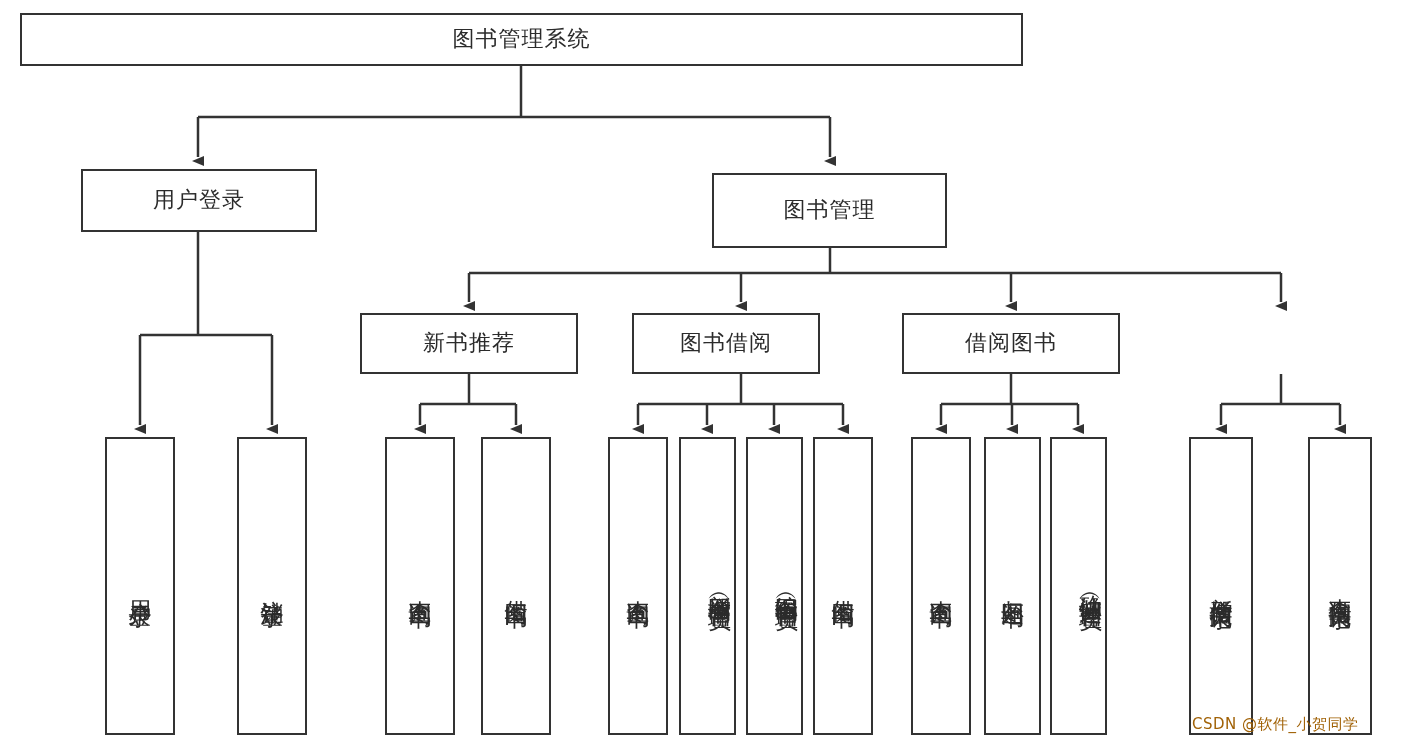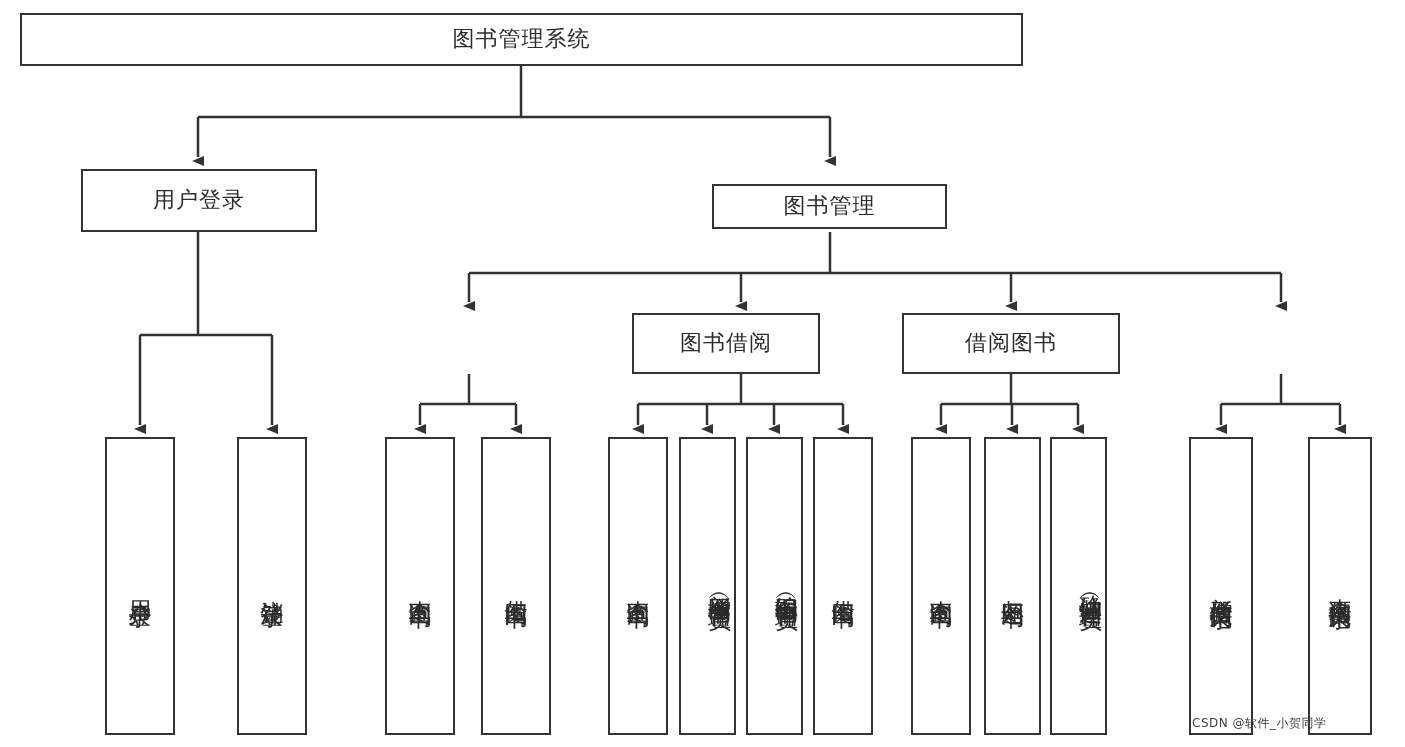--- a/index.html
+++ b/index.html
@@ -53,22 +53,22 @@
     justify-content: center;
   }
   .node.v.top {
     align-items: flex-start;
   }
   .node.v.mid {
     align-items: center;
   }
   .watermark {
     position: absolute;
-    color: #404040;
-    font-size: 12px;
+    color: #a16207;
+    font-size: 15px;
     letter-spacing: 0.5px;
     z-index: 3;
     white-space: nowrap;
   }
 </style>
 </head>
 <body>
 
 <div id="canvas">
 
@@ -118,22 +118,23 @@
       <path d="M1281,374 L1281,404"></path>
       <path d="M1221,404 L1340,404"></path>
       <path d="M1221,404 L1221,425" marker-end="url(#arrow)"></path>
       <path d="M1340,404 L1340,425" marker-end="url(#arrow)"></path>
     </g>
   </svg>
 
   <div class="node h" style="left: 20px; top: 13px; width: 1003px; height: 53px;">图书管理系统</div>
 
   <div class="node h" style="left: 81px; top: 169px; width: 236px; height: 63px;">用户登录</div>
-  <div class="node h" style="left: 712px; top: 184px; width: 235px; height: 45px;">图书管理</div>
+  <div class="node h" style="left: 712px; top: 173px; width: 235px; height: 75px;">图书管理</div>
 
+  <div class="node h" style="left: 360px; top: 313px; width: 218px; height: 61px;">新书推荐</div>
   <div class="node h" style="left: 632px; top: 313px; width: 188px; height: 61px;">图书借阅</div>
   <div class="node h" style="left: 902px; top: 313px; width: 218px; height: 61px;">借阅图书</div>
 
   <div class="node v mid" style="left: 105px; top: 437px; width: 70px; height: 298px;">用户登录</div>
   <div class="node v mid" style="left: 237px; top: 437px; width: 70px; height: 298px;">注销登录</div>
   <div class="node v mid" style="left: 385px; top: 437px; width: 70px; height: 298px;">查询图书</div>
   <div class="node v mid" style="left: 481px; top: 437px; width: 70px; height: 298px;">借阅图书</div>
   <div class="node v mid" style="left: 608px; top: 437px; width: 60px; height: 298px;">查询图书</div>
   <div class="node v top" style="left: 679px; top: 437px; width: 57px; height: 298px;">新增图书（管理员）</div>
   <div class="node v top" style="left: 746px; top: 437px; width: 57px; height: 298px;">编辑图书（管理员）</div>

